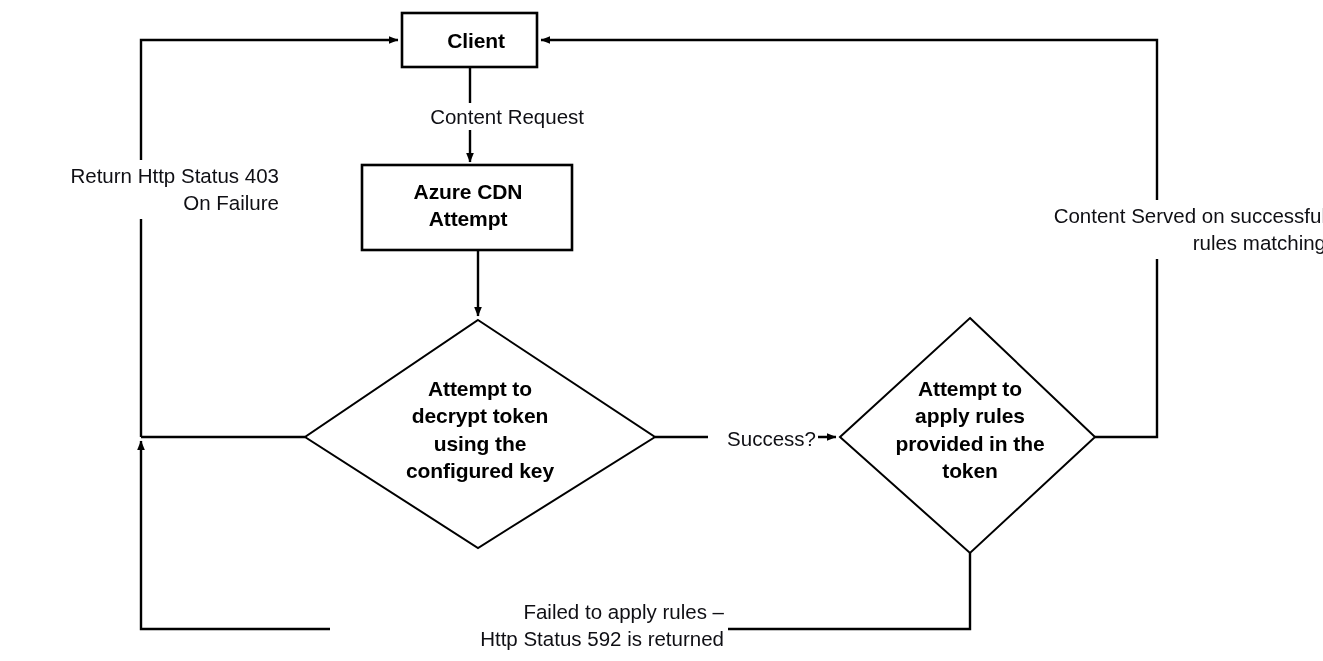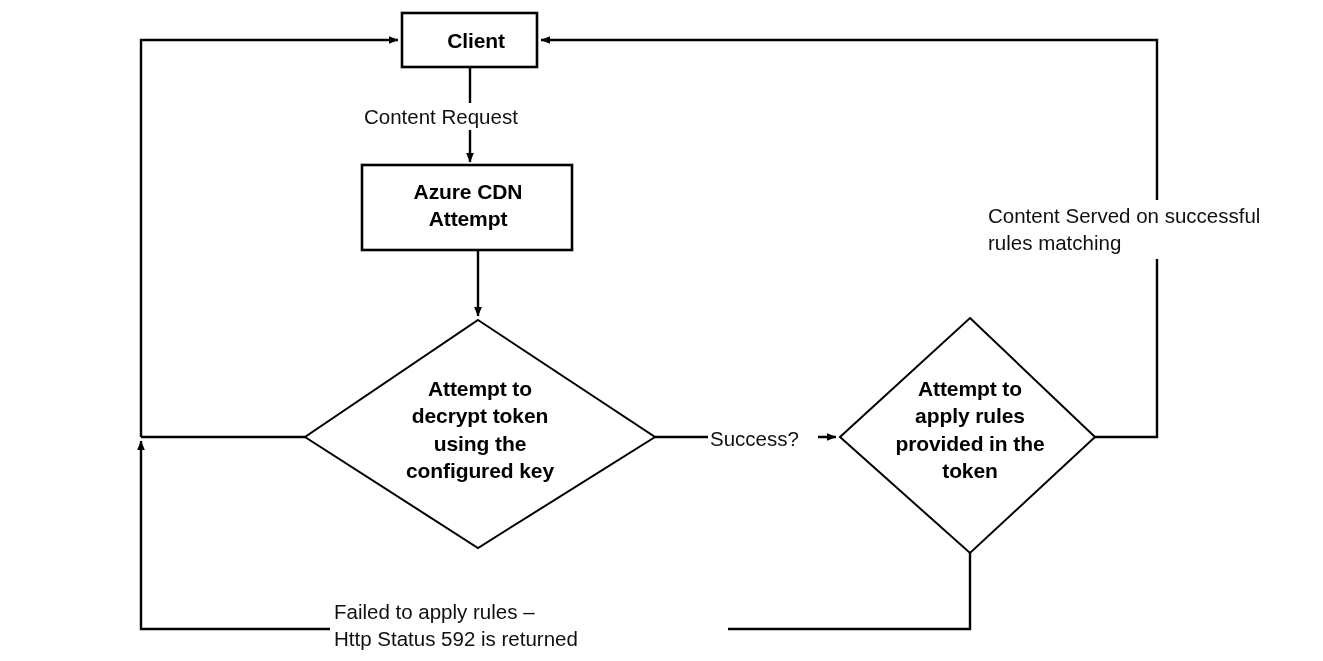--- a/index.html
+++ b/index.html
@@ -33,21 +33,21 @@
     white-space: pre-line;
     pointer-events: none;
   }
   .node-label.bold {
     font-weight: bold;
     font-size: 21px;
     letter-spacing: -0.1px;
   }
   .edge-label {
     position: absolute;
-    text-align: left;
+    text-align: right;
     color: #0f0f14;
     font-size: 20.5px;
     line-height: 1.33;
     white-space: pre-line;
     background: #ffffff;
     pointer-events: none;
   }
   .lbl-client { left: 402px; top: 27px;  width: 148px; }
   .lbl-cdn    { left: 363px; top: 178px; width: 210px; }
   .lbl-d1     { left: 355px; top: 375px; width: 250px; }
@@ -115,20 +115,22 @@
 
   <div class="node-label bold lbl-d2">Attempt to
 apply rules
 provided in the
 token</div>
 
   <div class="edge-label lbl-content-request">Content Request</div>
 
   <div class="edge-label lbl-success">Success?</div>
 
+  <div class="edge-label lbl-return-403">Return Http Status 403
+On Failure</div>
 
   <div class="edge-label lbl-served">Content Served on successful
 rules matching</div>
 
   <div class="edge-label lbl-failed">Failed to apply rules –
 Http Status 592 is returned</div>
 
 </div>
 
 </body></html>

